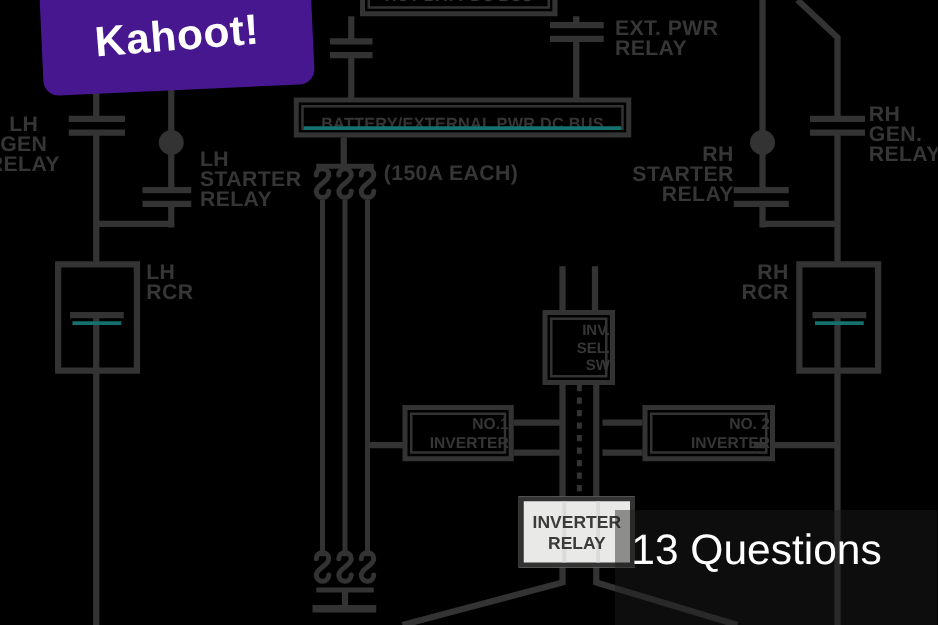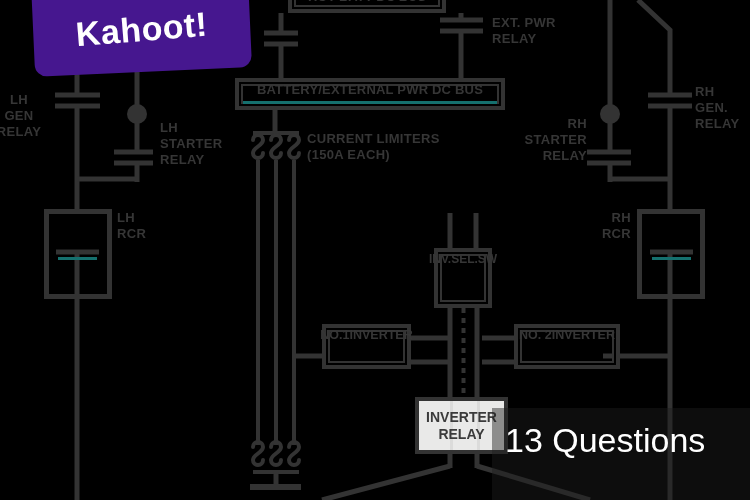--- a/index.html
+++ b/index.html
@@ -12,32 +12,32 @@
          font-family:"Liberation Sans",sans-serif;}
   svg.wires{position:absolute;left:0;top:0;z-index:1}
   svg .ln{stroke:var(--line);stroke-width:5;fill:none}
   svg .ln4{stroke:var(--line);stroke-width:4;fill:none}
   svg .ln6{stroke:var(--line);stroke-width:6;fill:none}
   svg .dash{stroke:var(--line);stroke-width:4;fill:none;stroke-dasharray:5 5}
   svg .dot{fill:var(--line)}
   svg .fuse{stroke:var(--line);stroke-width:4;fill:none;stroke-linecap:round}
   .dbox{position:absolute;border:4px solid var(--line);
         box-shadow:inset 0 0 0 2px var(--bg), inset 0 0 0 4px var(--line);
-        z-index:10;display:flex;align-items:flex-start;justify-content:center;
+        z-index:10;display:flex;align-items:flex-end;justify-content:center;
         color:var(--label);font-weight:bold;text-align:center;background:transparent}
   .sbox{position:absolute;border:5px solid var(--line);z-index:10;background:transparent}
   .lbl{position:absolute;z-index:10;color:var(--label);font-weight:bold;
-       font-size:13px;line-height:16px;letter-spacing:.3px;white-space:nowrap}
+       font-size:17px;line-height:16px;letter-spacing:.3px;white-space:nowrap}
   .teal-bar{position:absolute;background:var(--teal);z-index:11}
   #top-bus{overflow:hidden;align-items:flex-end;font-size:13px}
   #top-bus .clip-txt{width:100%;padding-bottom:5px}
   #battery-bus{font-size:13px;letter-spacing:.2px}
   #bus26,#bus115{font-size:12.5px}
-  #inv-sel-sw{flex-direction:row;font-size:12px;line-height:14px}
-  .invbox{flex-direction:row;font-size:12.5px;line-height:15px}
+  #inv-sel-sw{flex-direction:column;font-size:12px;line-height:14px}
+  .invbox{flex-direction:column;font-size:12.5px;line-height:15px}
   #inverter-relay{position:absolute;left:415px;top:397px;width:93px;height:57px;
         background:var(--relay-fill);border:4px solid var(--line);z-index:12;
         display:flex;flex-direction:column;align-items:center;justify-content:center;
         color:#3b3b3b;font-weight:bold;font-size:14px;line-height:17px}
   .relay-streak{position:absolute;top:0;bottom:0;width:3px;background:#d6d6d6;opacity:.75}
   #kahoot-badge{position:absolute;left:33px;top:-22px;width:217px;height:94px;
         background:var(--kahoot-purple);border-radius:12px;transform:rotate(-2.6deg);
         z-index:30}
   #kahoot-logo{position:absolute;left:0;right:0;top:32px;text-align:center;
         color:var(--white);font-weight:bold;font-size:34px;letter-spacing:.5px;
@@ -193,21 +193,20 @@
     <div>GEN.</div>
     <div>RELAY</div>
   </div>
 
   <div class="lbl" style="left:492px;top:15px">
     <div>EXT. PWR</div>
     <div>RELAY</div>
   </div>
 
   <div class="lbl" style="left:307px;top:131px">
-    <div>CURRENT LIMITERS</div>
     <div>(150A EACH)</div>
   </div>
 
   <div class="lbl" style="left:117px;top:210px">
     <div>LH</div>
     <div>RCR</div>
   </div>
 
   <div class="lbl" style="left:531px;top:210px;width:100px;text-align:right">
     <div>RH</div>

